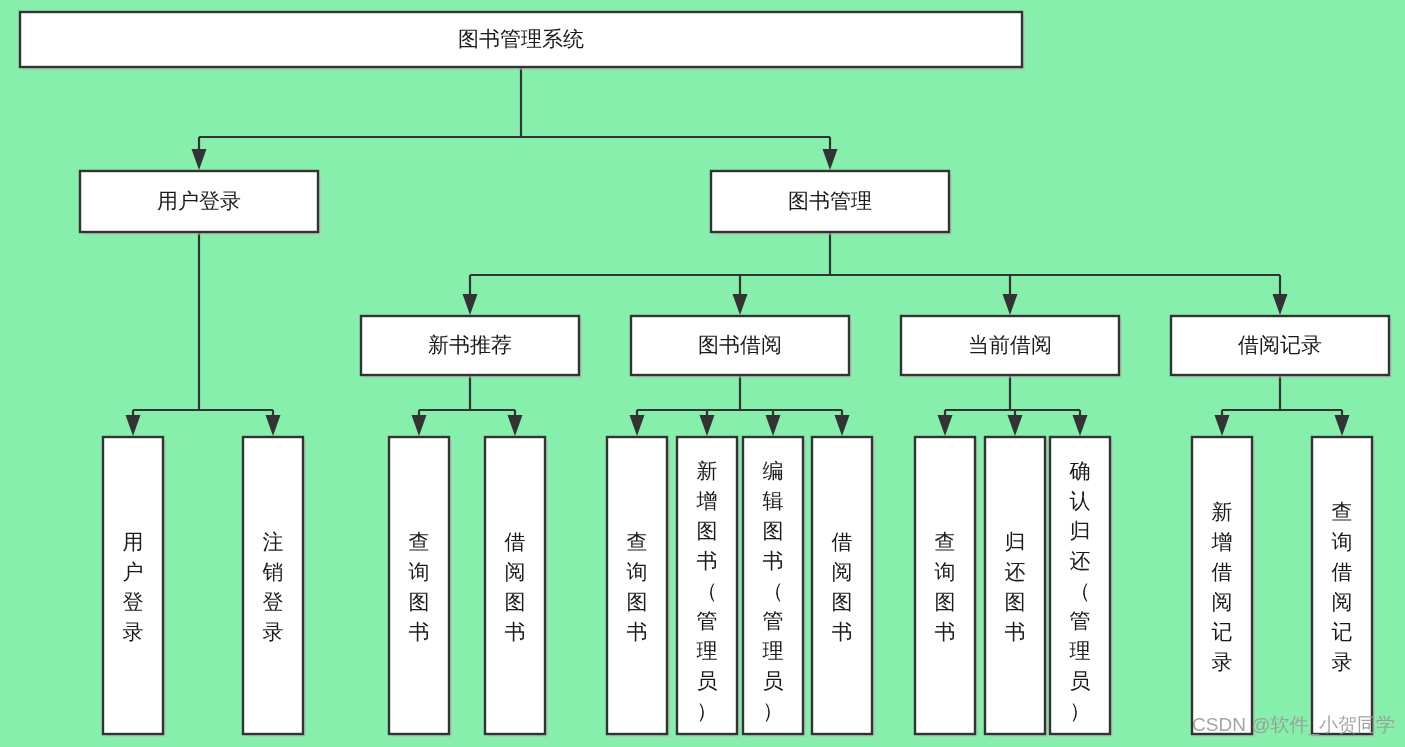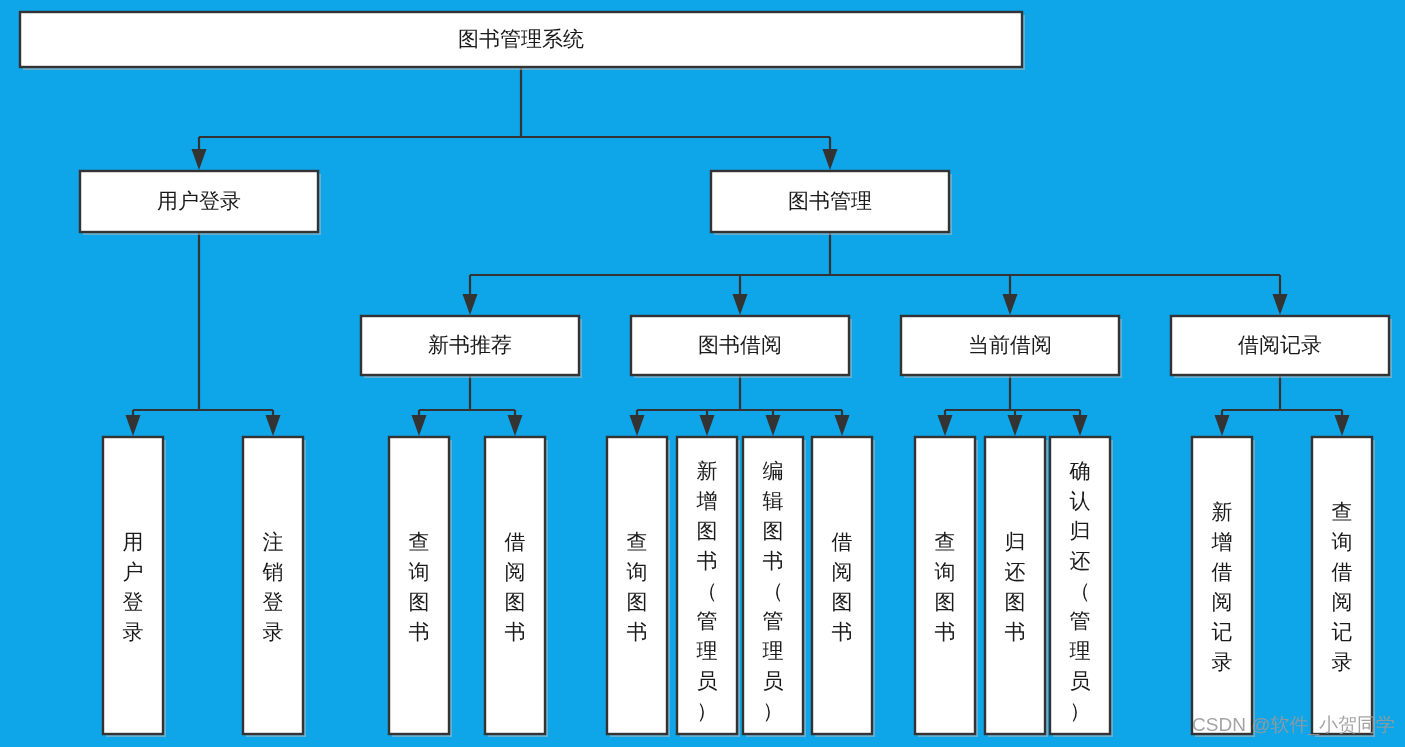--- a/index.html
+++ b/index.html
@@ -8,21 +8,21 @@
     padding: 0;
     background: #ffffff;
   }
   body {
     font-family: "Liberation Sans", "DejaVu Sans", sans-serif;
   }
   #diagram-root {
     position: relative;
     width: 1405px;
     height: 747px;
-    background: #0ea5e9;
+    background: #86efac;
     overflow: hidden;
   }
   svg.diagram-canvas {
     position: absolute;
     top: 0;
     left: 0;
     width: 1405px;
     height: 747px;
     display: block;
   }

